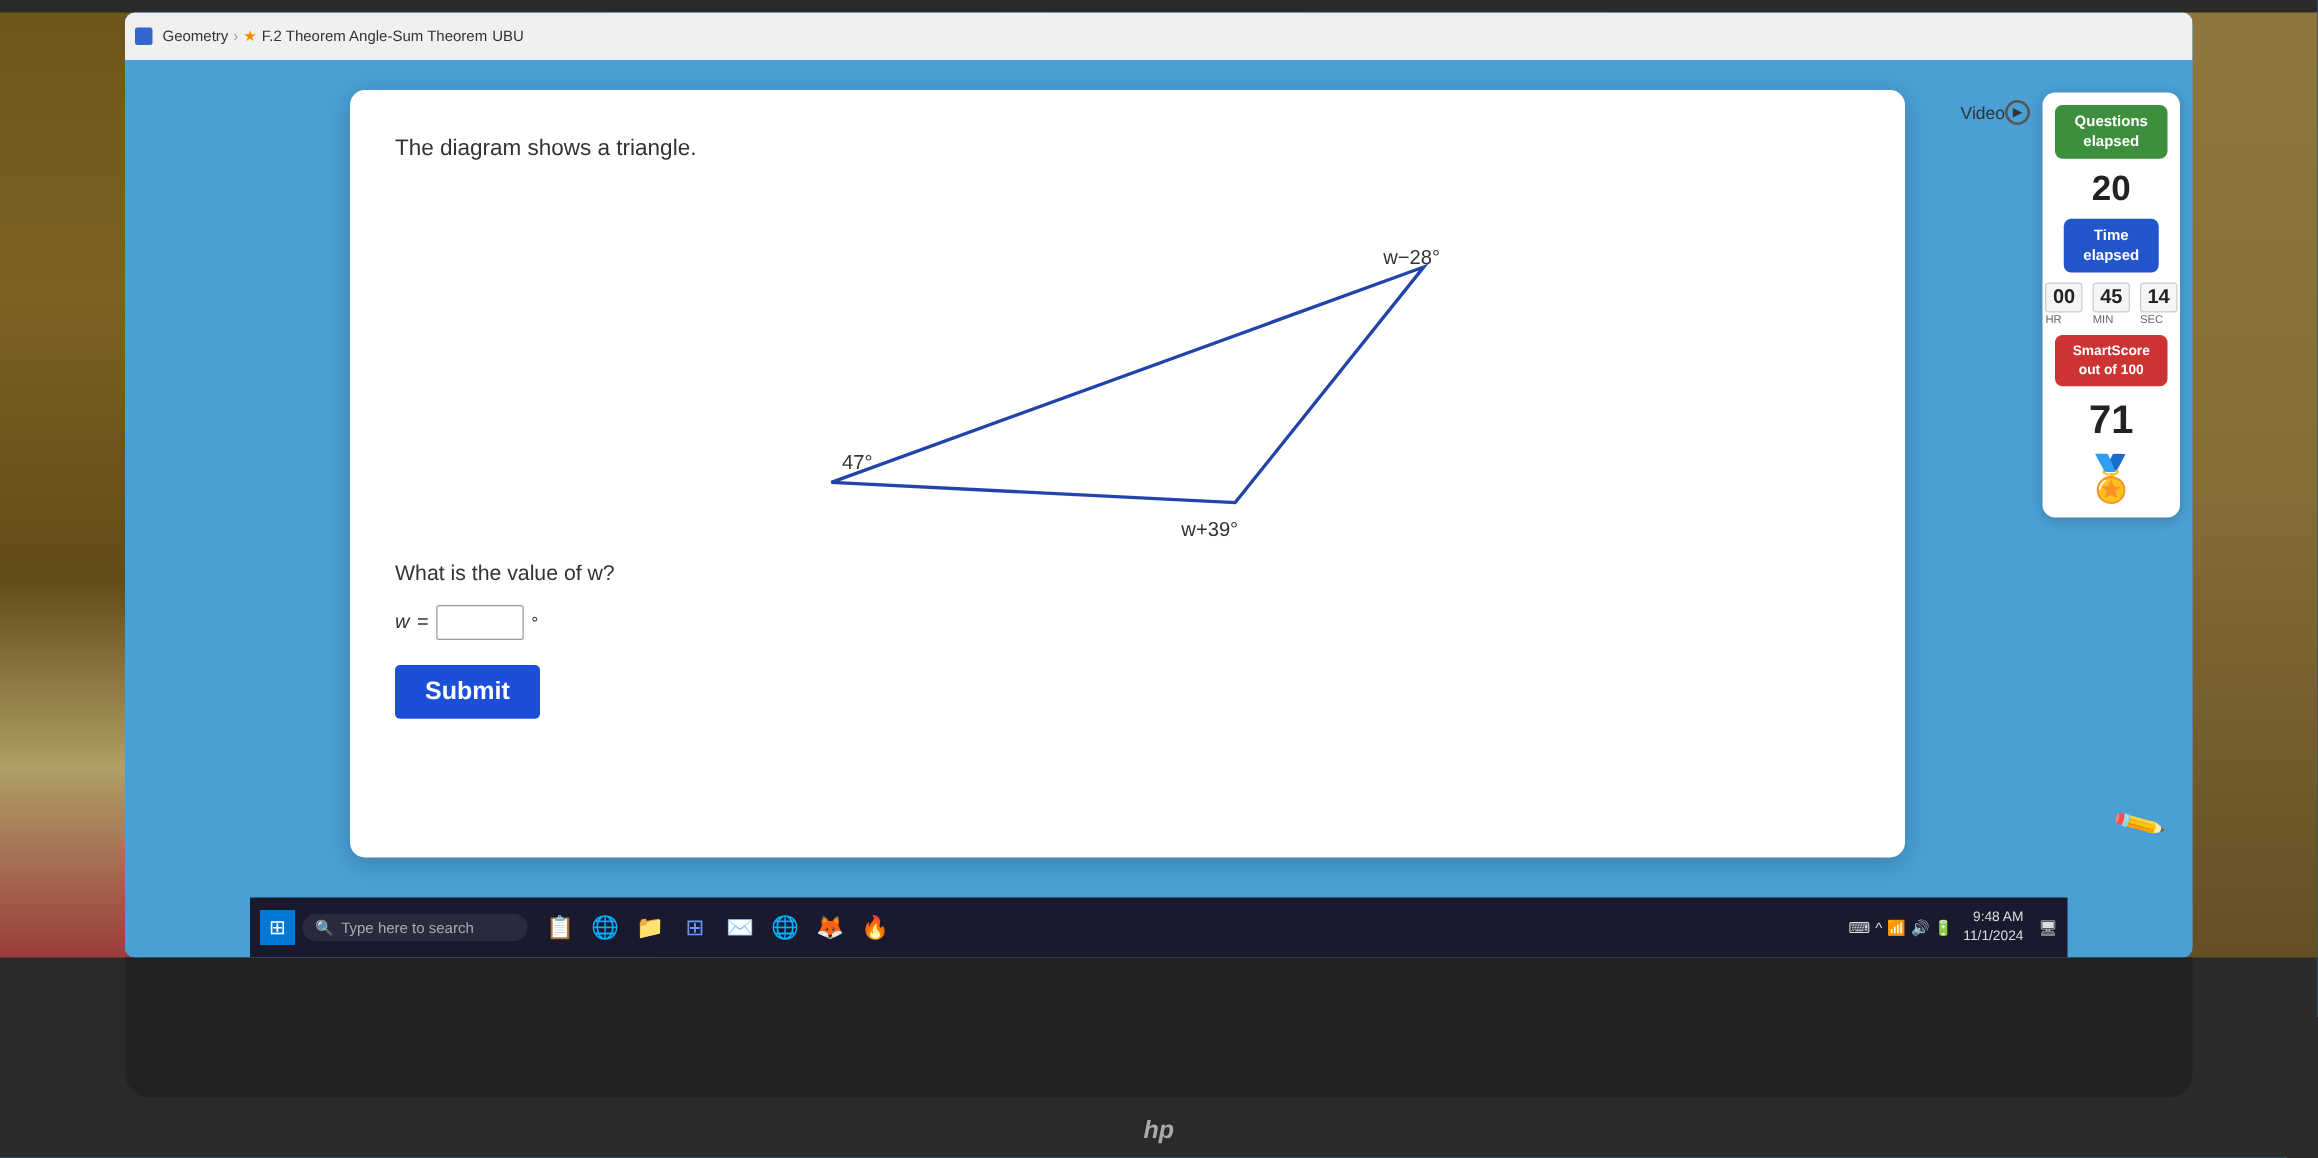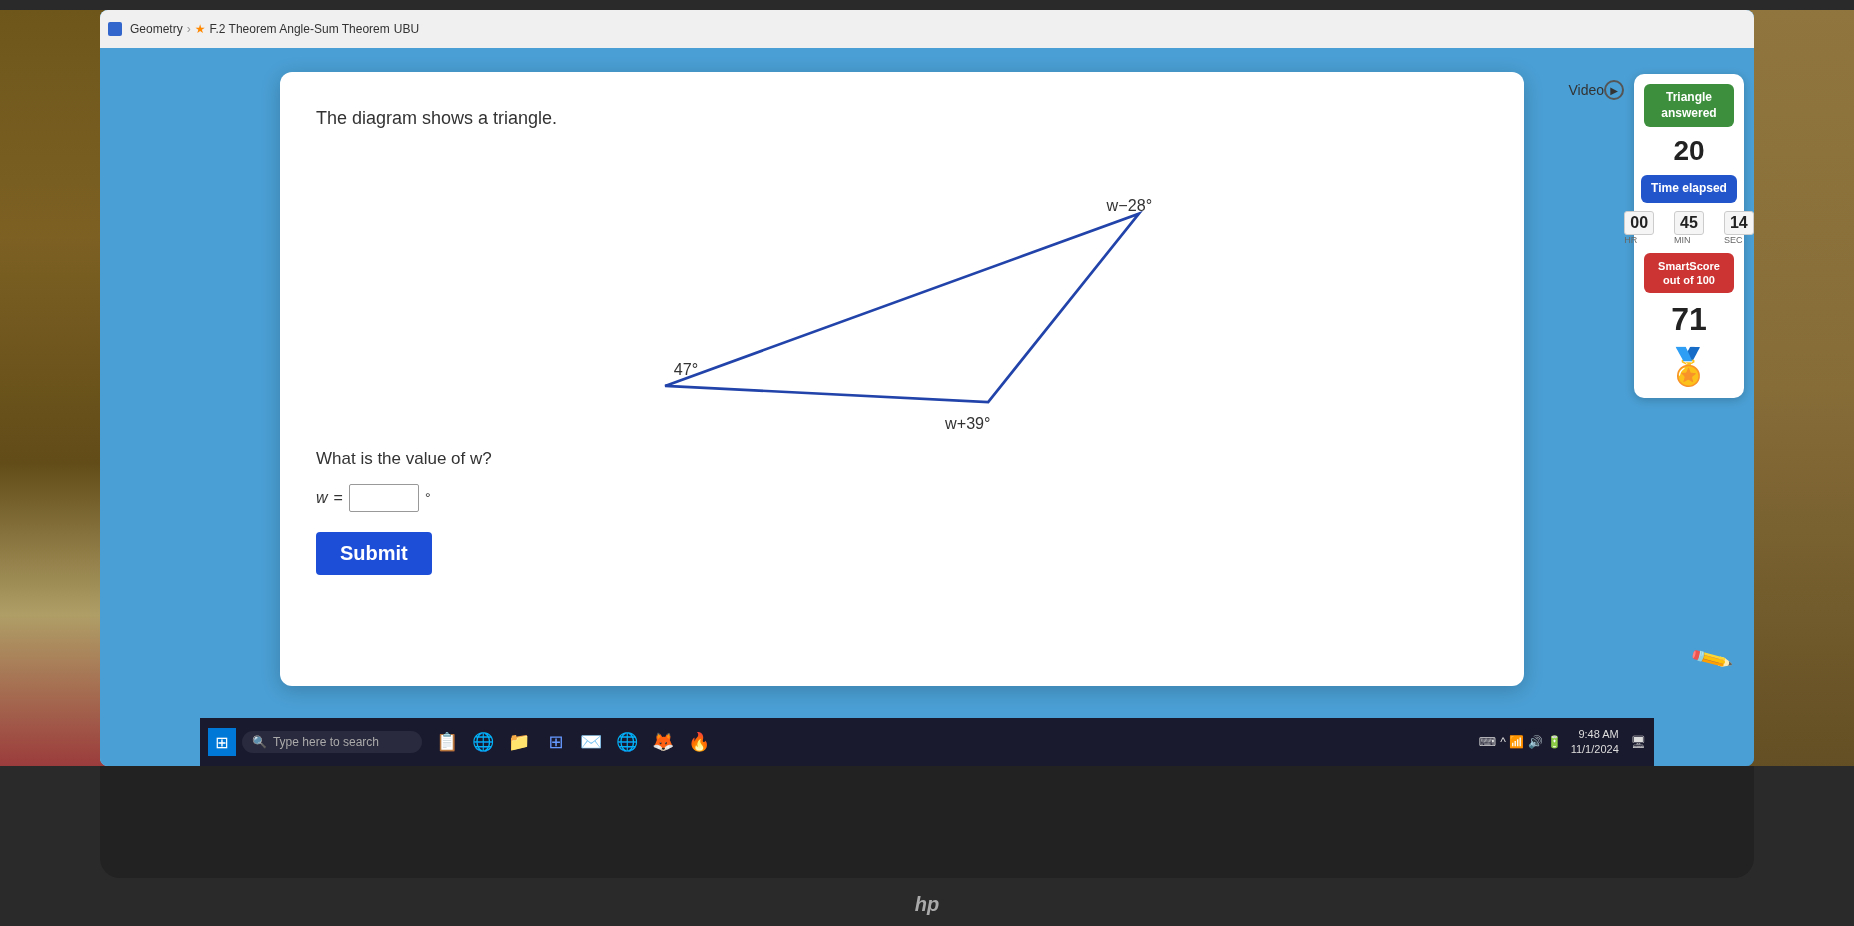--- a/index.html
+++ b/index.html
@@ -225,29 +225,29 @@
       color: #222;
       text-align: center;
     }
 
     .time-elapsed-box {
       background: #2255cc;
       color: white;
       border-radius: 6px;
       padding: 6px 10px;
       text-align: center;
-      width: 96px;
+      width: 76px;
       font-size: 12px;
       font-weight: bold;
       line-height: 1.3;
     }
 
     .time-display {
       display: flex;
-      gap: 20px;
+      gap: 8px;
       align-items: center;
       justify-content: center;
     }
 
     .time-unit {
       text-align: center;
     }
 
     .time-value {
       font-size: 16px;
@@ -504,21 +504,21 @@
       </div>
 
       <div class="video-button">
         <span>Video</span>
         <div class="video-circle">▶</div>
       </div>
 
       <div class="sidebar-panel">
 
         <div class="questions-answered-box">
-          <span>Triangle answered</span>
+          <span>Questions elapsed</span>
         </div>
         <div class="score-number">20</div>
 
         <div class="time-elapsed-box">
           <span>Time elapsed</span>
         </div>
         <div class="time-display">
           <div class="time-unit">
             <div class="time-value">00</div>
             <div class="time-label">HR</div>

